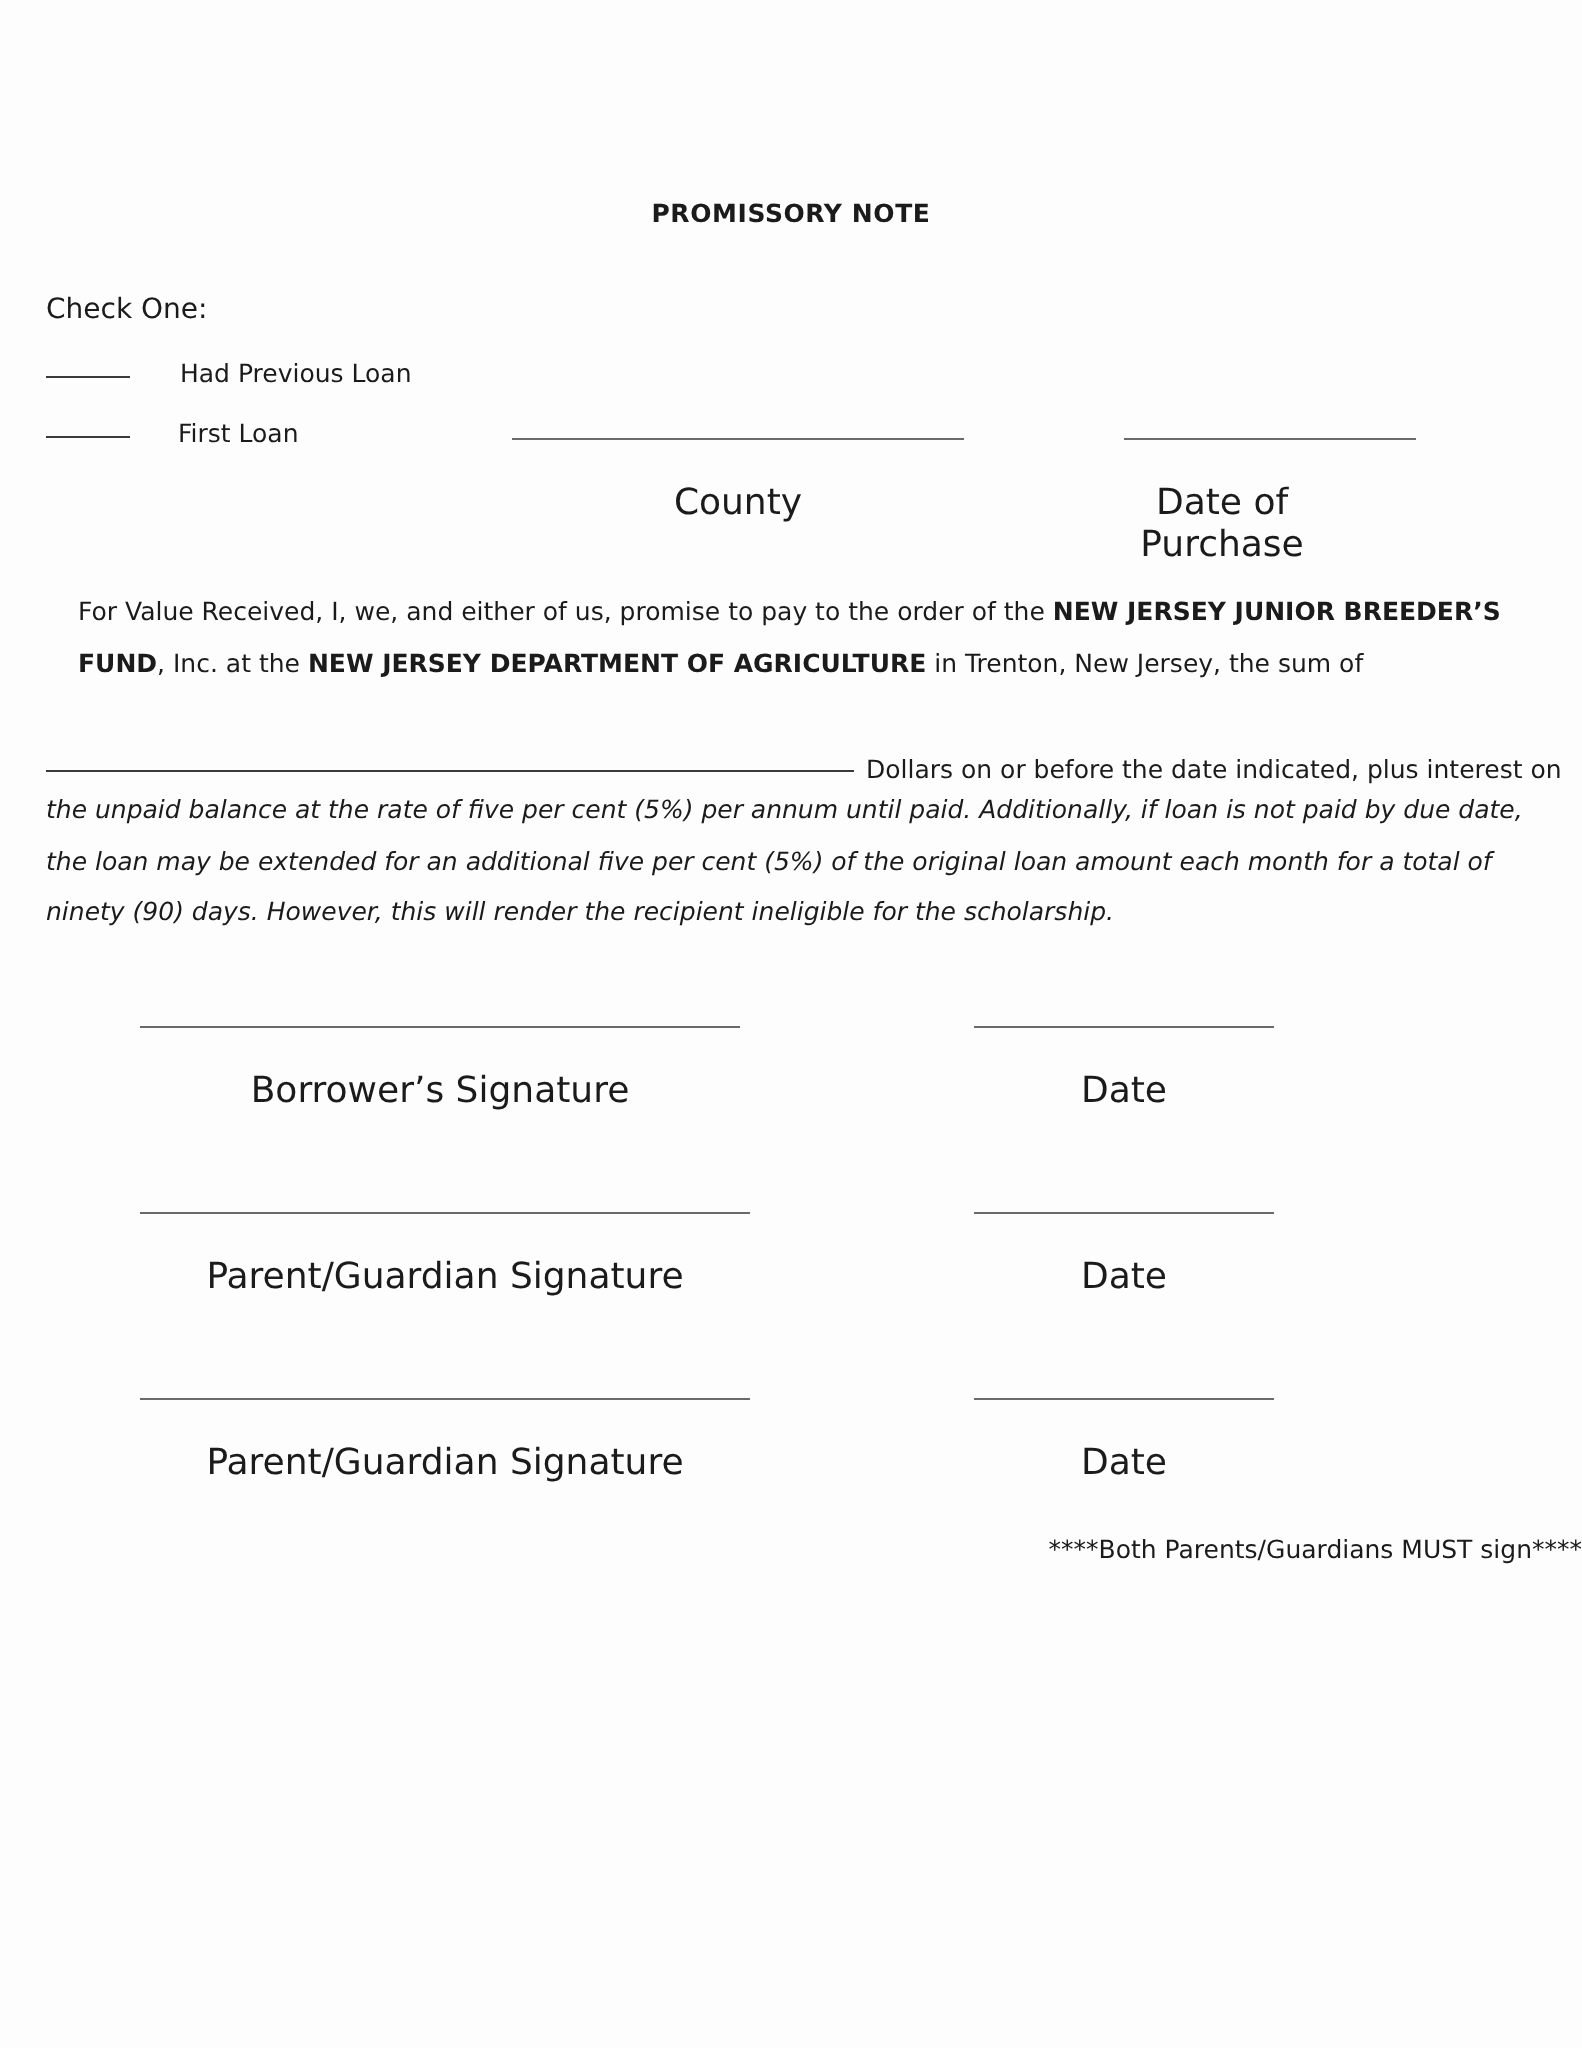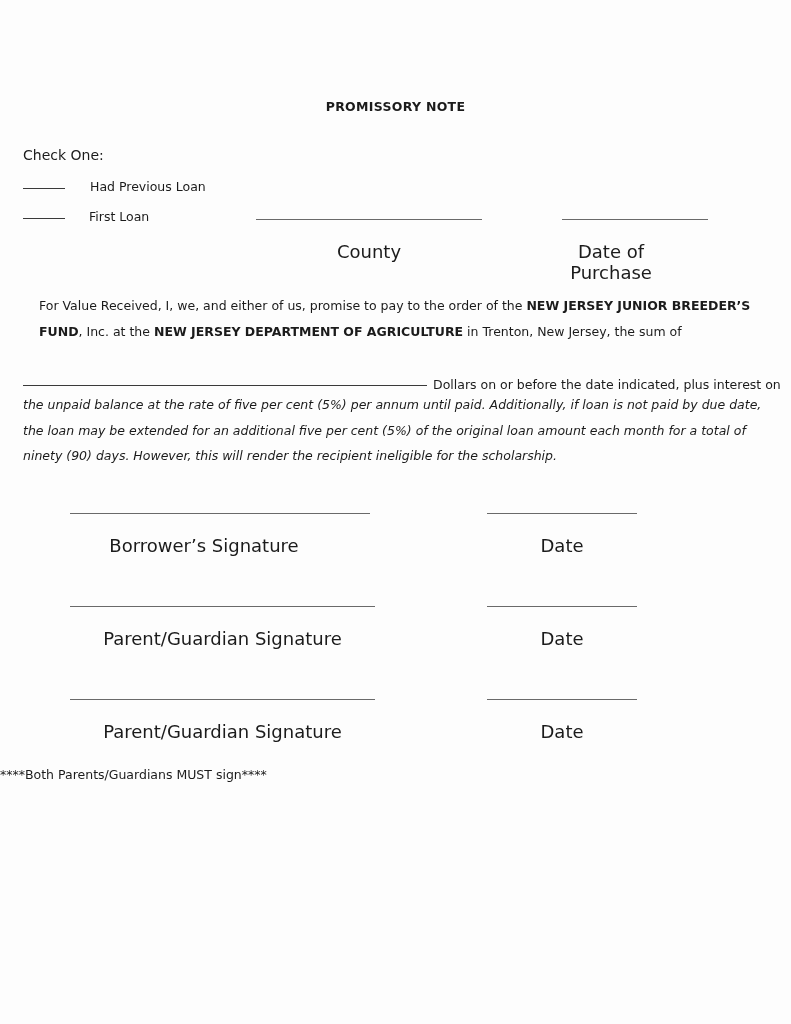--- a/index.html
+++ b/index.html
@@ -113,34 +113,34 @@
   }
 
   
   #rule-sig-borrower     { top: 513px; left: 70px;  width: 300px; }
   #rule-date-borrower    { top: 513px; left: 487px; width: 150px; }
   #rule-sig-parent-1     { top: 606px; left: 70px;  width: 305px; }
   #rule-date-parent-1    { top: 606px; left: 487px; width: 150px; }
   #rule-sig-parent-2     { top: 699px; left: 70px;  width: 305px; }
   #rule-date-parent-2    { top: 699px; left: 487px; width: 150px; }
 
-  #caption-sig-borrower  { top: 535px; left: 54px;  width: 300px; }
+  #caption-sig-borrower  { top: 535px; left: 70px;  width: 300px; }
   #caption-date-borrower { top: 535px; left: 487px; width: 150px; }
   #caption-sig-parent-1  { top: 628px; left: 70px;  width: 305px; }
   #caption-date-parent-1 { top: 628px; left: 487px; width: 150px; }
   #caption-sig-parent-2  { top: 721px; left: 70px;  width: 305px; }
   #caption-date-parent-2 { top: 721px; left: 487px; width: 150px; }
 
   
   #footer-note {
     position: absolute;
     top: 767px;
     left: 0;
     width: 791px;
-    text-align: left;
+    text-align: right;
     font-size: 12.5px;
   }
 </style>
 </head>
 <body>
 
 <div class="page">
 
   <div class="doc-title">PROMISSORY NOTE</div>
 

